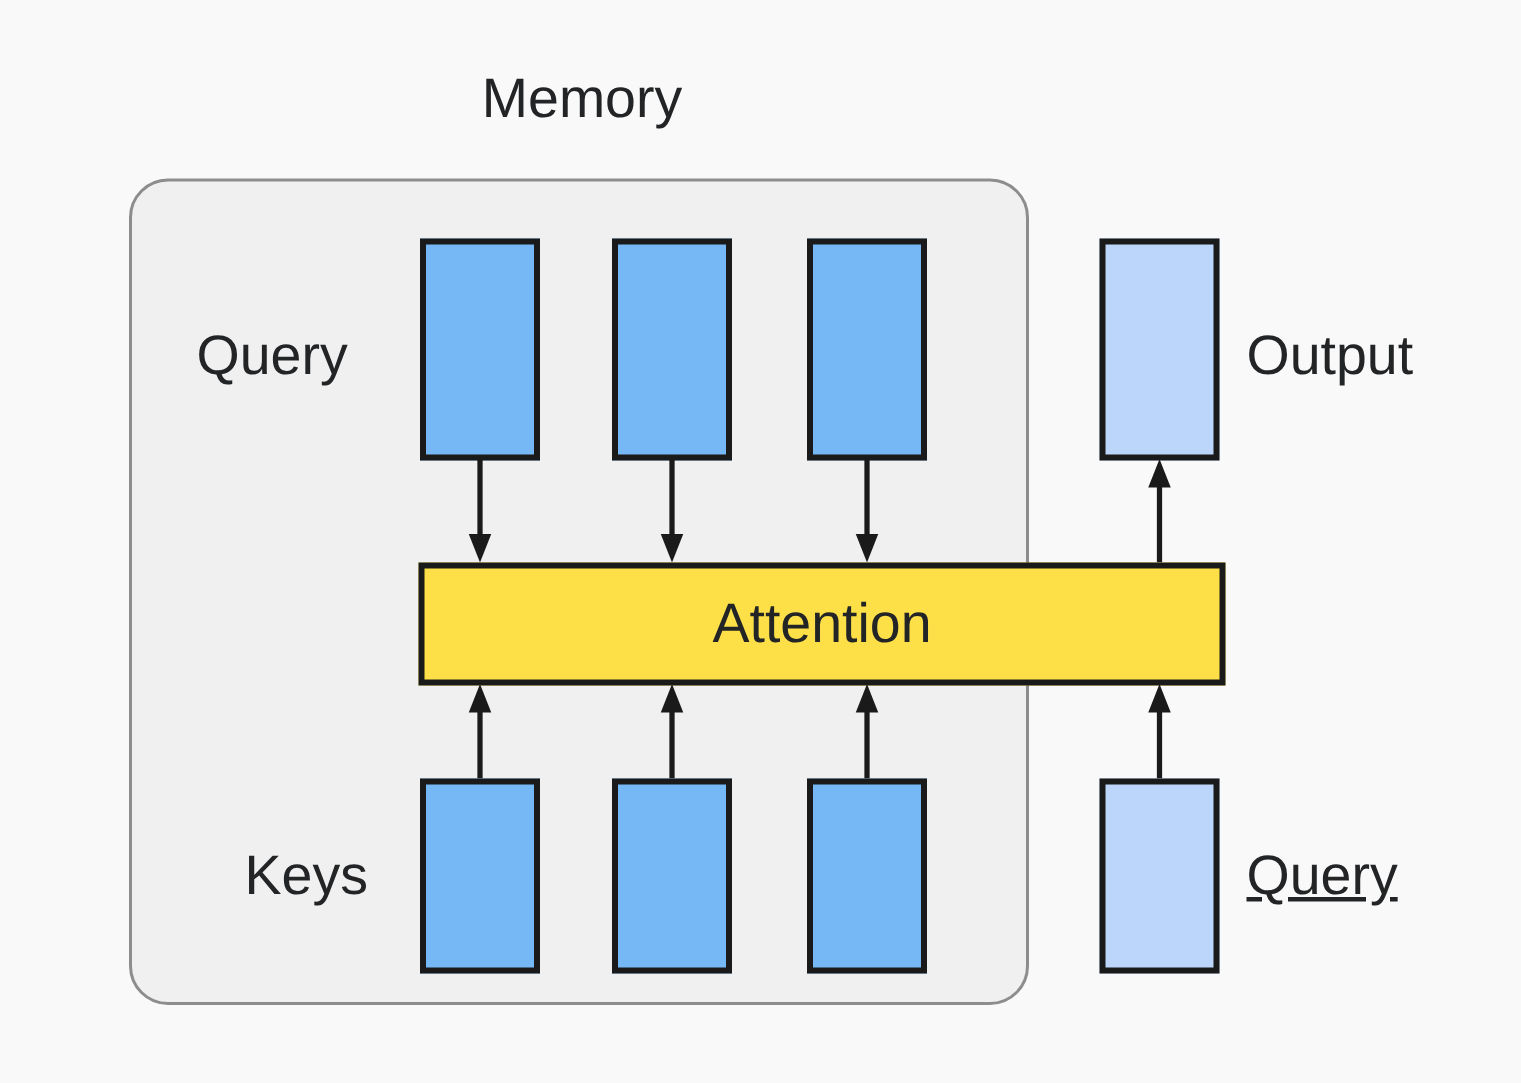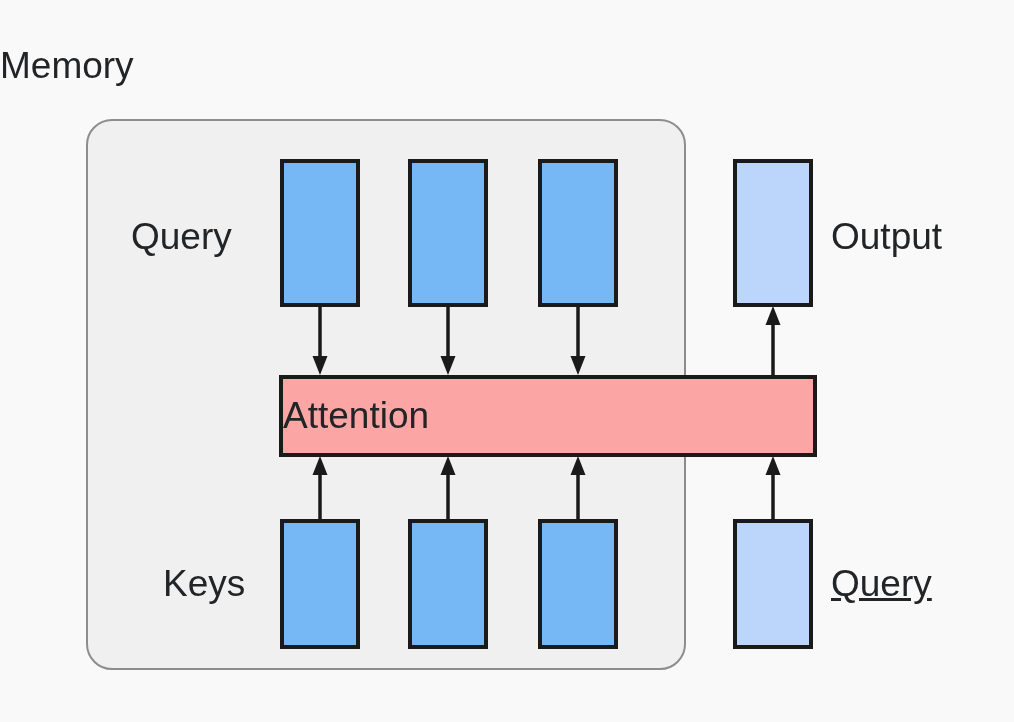--- a/index.html
+++ b/index.html
@@ -25,20 +25,21 @@
     color: #222426;
     font-size: 37px;
     line-height: 1;
     white-space: nowrap;
     font-family: "Liberation Sans", sans-serif;
   }
   #memory-label {
     left: 0;
     top: 47px;
     width: 776px;
+    text-align: center;
   }
   #values-label {
     left: 131px;
     top: 218px;
   }
   #keys-label {
     left: 163px;
     top: 565px;
   }
   #output-label {
@@ -86,25 +87,26 @@
 
   #output-cell { top: 159px; height: 148px; }
   #query-cell  { top: 519px; height: 130px; }
 
   #attention-box {
     position: absolute;
     left: 279px;
     top: 375px;
     width: 538px;
     height: 82px;
-    background: #fca5a5;
+    background: #fde047;
     border: 4px solid #1a1a1a;
     box-sizing: border-box;
     display: flex;
     align-items: center;
+    justify-content: center;
   }
   #attention-label {
     position: static;
     font-size: 37px;
     color: #222426;
   }
 
   .arrow {
     position: absolute;
     width: 24px;

